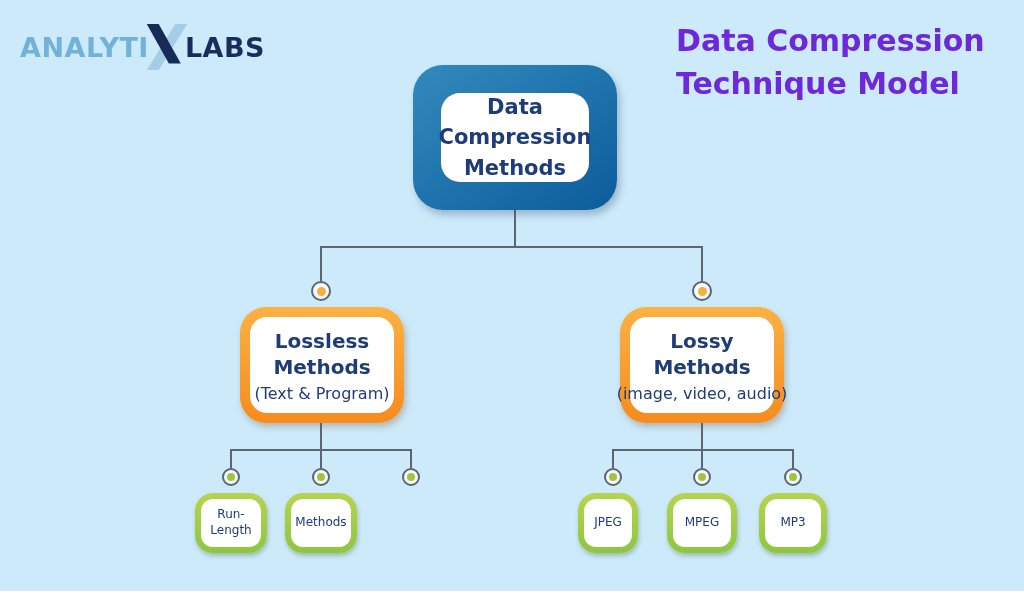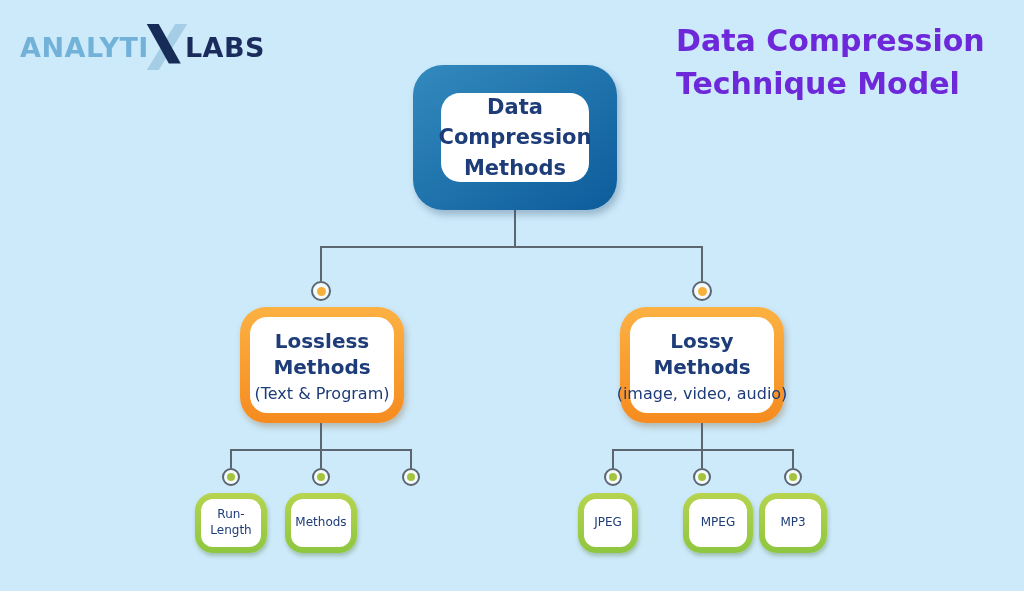--- a/index.html
+++ b/index.html
@@ -82,21 +82,21 @@
     border-radius: 18px; padding: 6px;
     box-shadow: 1px 3px 4px rgba(95, 125, 65, .4);
   }
   .leaf-node .node-inner { border-radius: 12px; padding: 0 2px; }
   .leaf-label { font-size: 12px; line-height: 1.3; }
 
   .leaf-run      { left: 195px; width: 72px; }
   .leaf-huffman  { left: 285px; width: 72px; }
   .leaf-lempel   { left: 374px; width: 78px; }
   .leaf-jpeg     { left: 578px; width: 60px; }
-  .leaf-mpeg     { left: 667px; width: 70px; margin-left: 16px; }
+  .leaf-mpeg     { left: 667px; width: 70px; }
   .leaf-mp3      { left: 759px; width: 68px; }
 </style>
 </head>
 <body>
 
 <div class="canvas">
 
   <div class="logo">
     <span class="logo-left">ANALYTI</span>
     <svg class="logo-x" viewBox="0 0 44 50">

